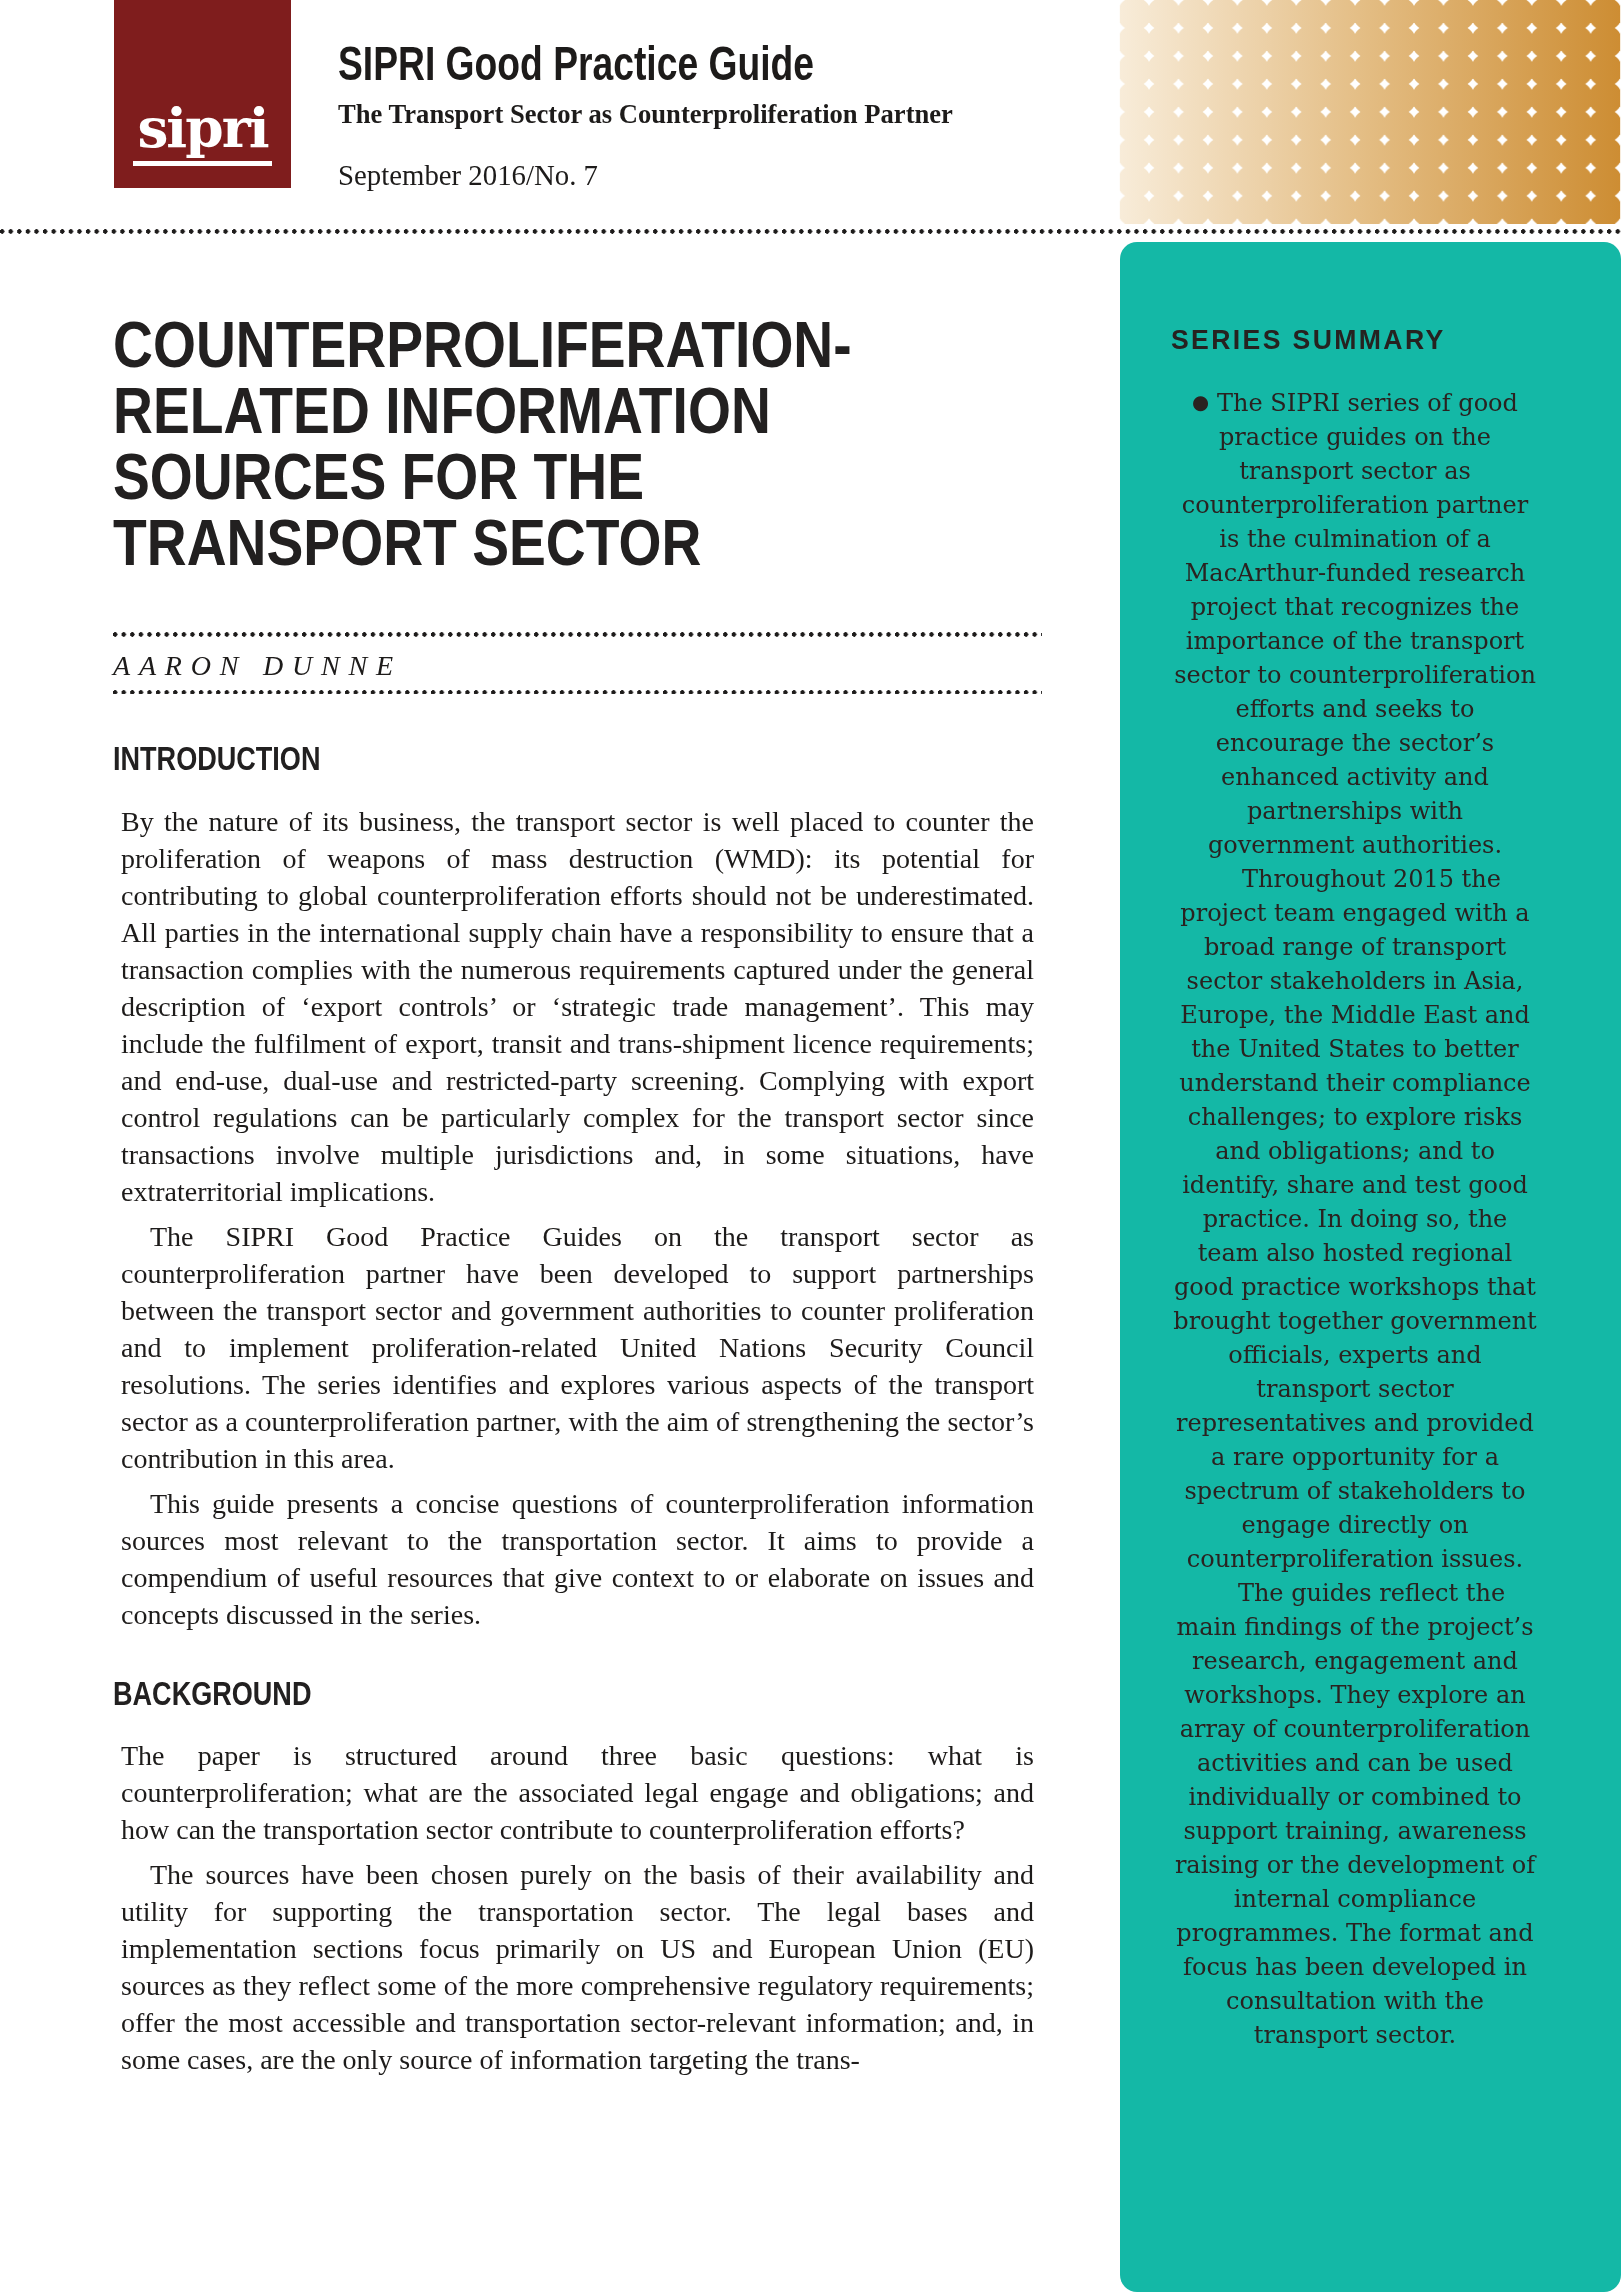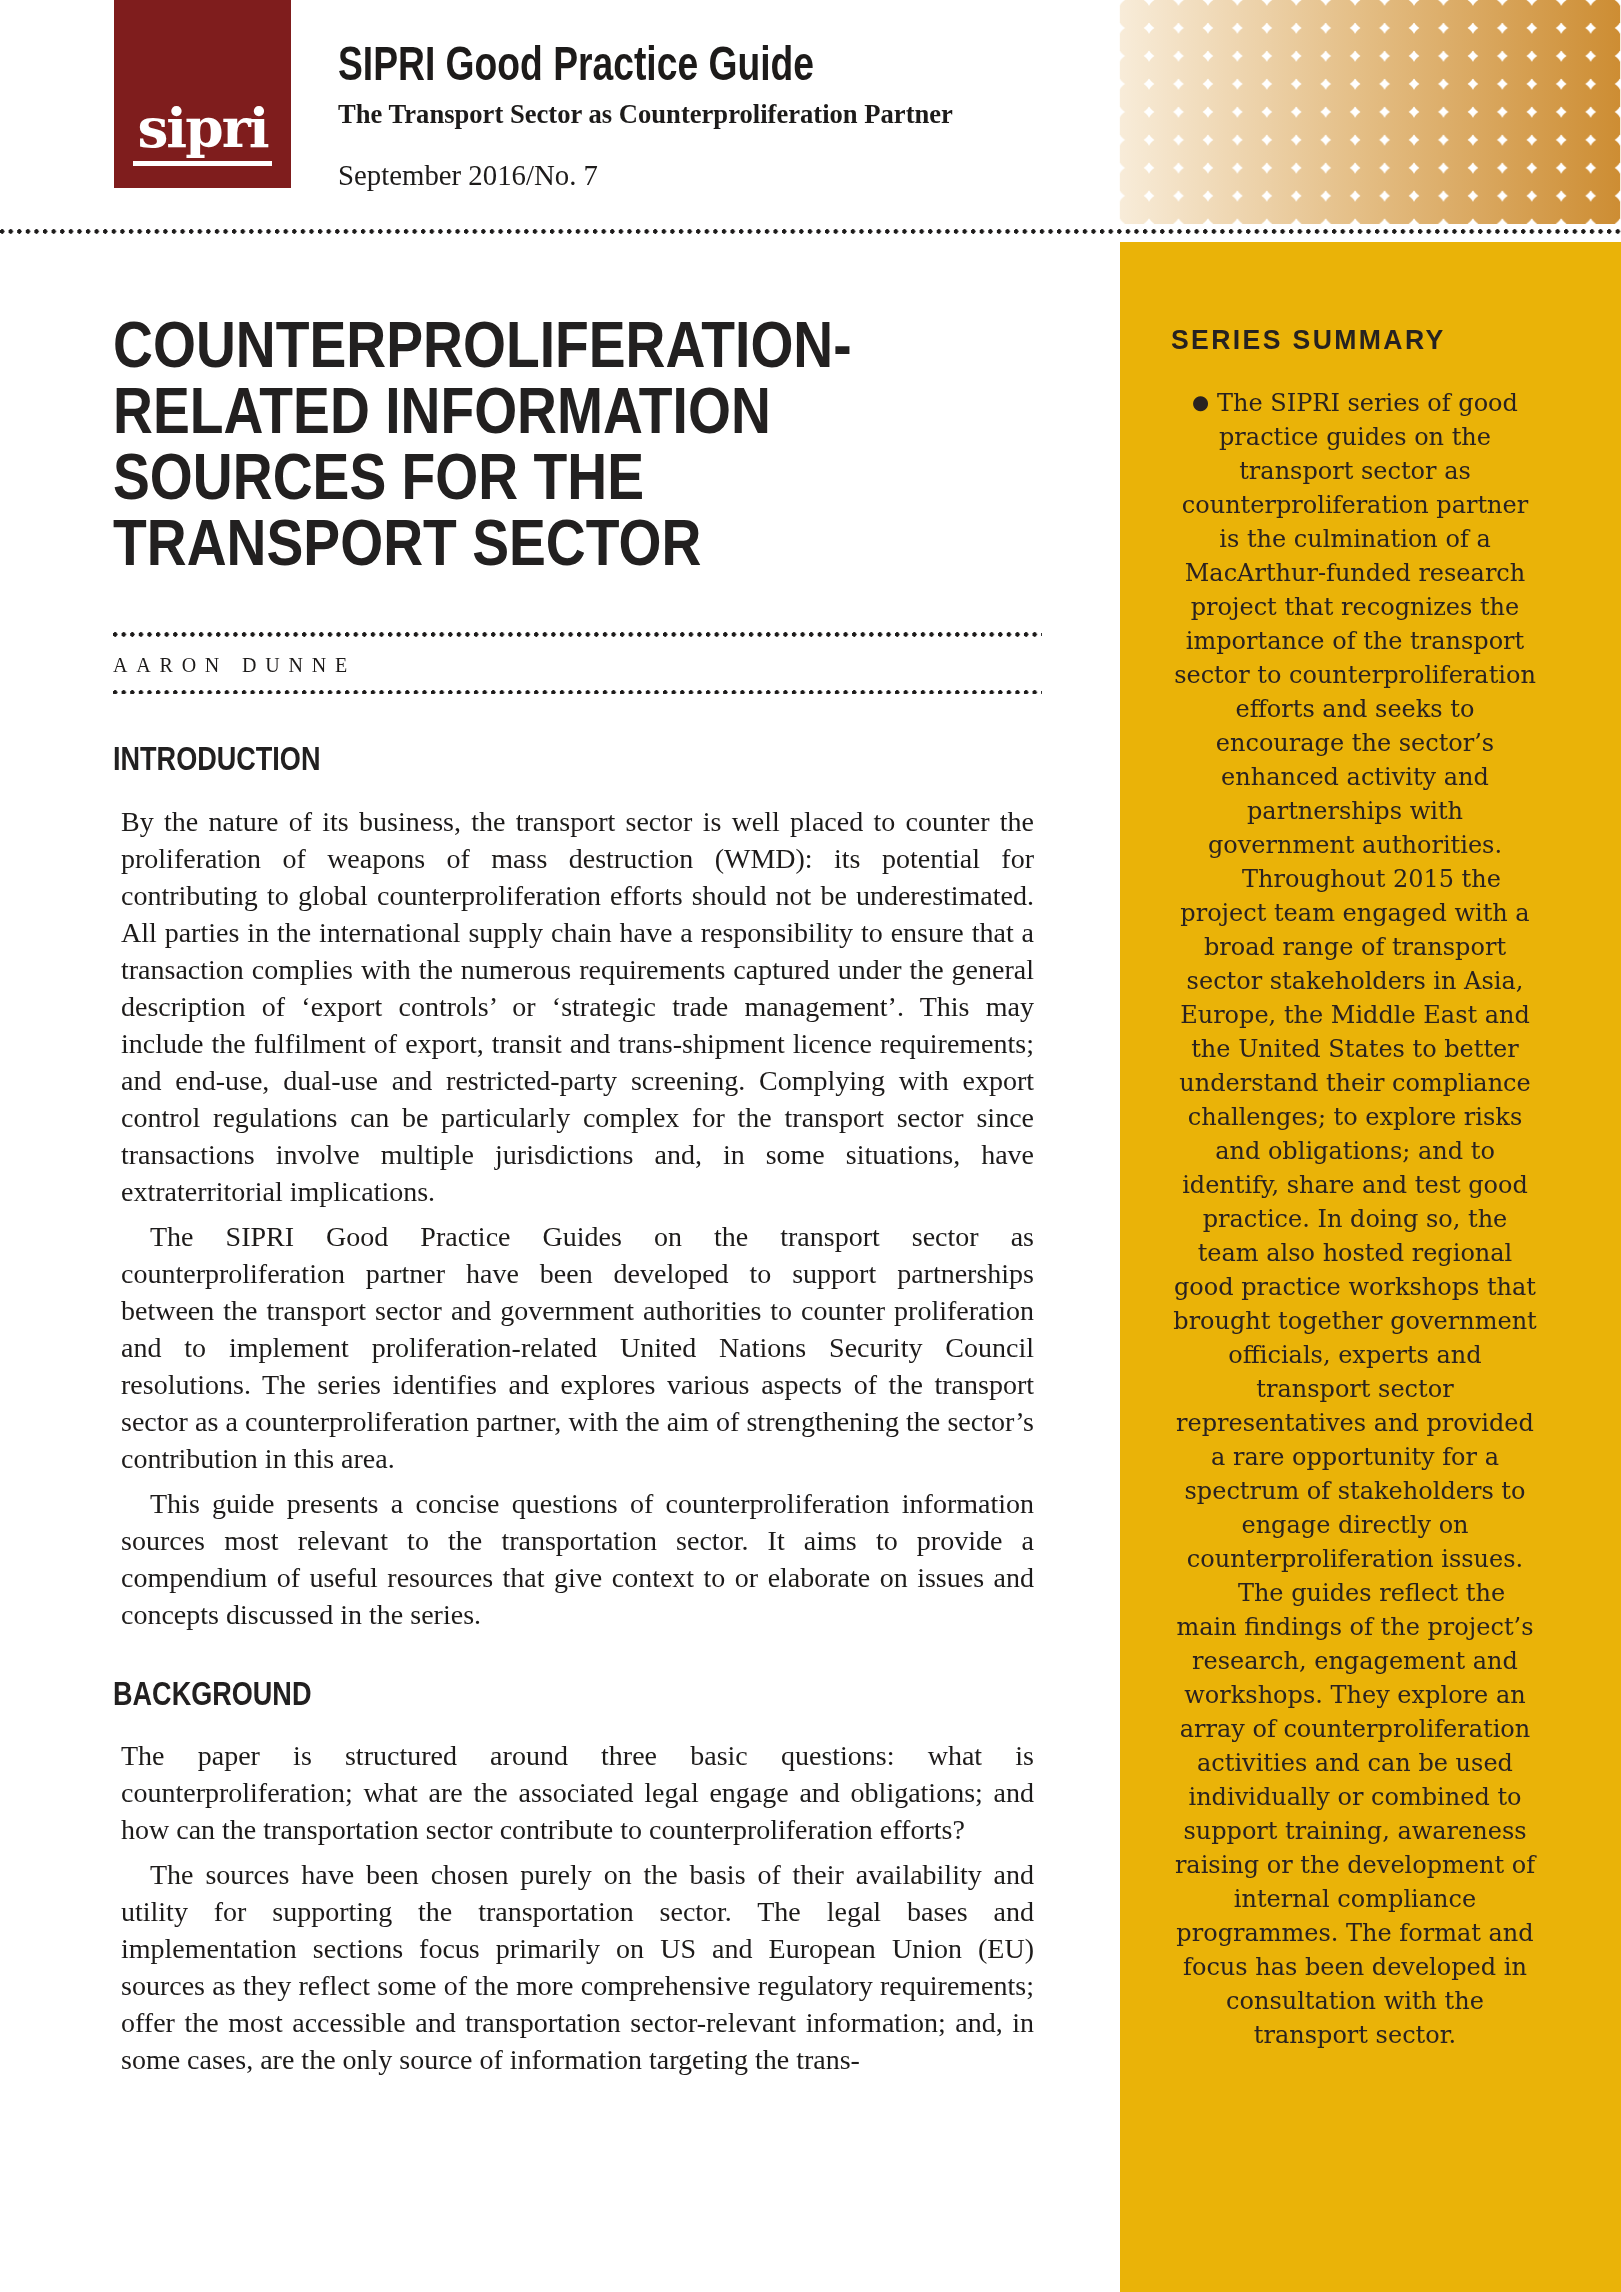--- a/index.html
+++ b/index.html
@@ -55,23 +55,24 @@
   .dotted-rule{
     height:4.9px;
     background-image:radial-gradient(circle at 2.2px 2.4px,#1d1b1a 2px,transparent 2.4px);
     background-size:8.6px 4.9px;
     background-repeat:repeat-x;
   }
   .rule-top{position:absolute;left:0;top:229px;width:1621px;}
   
   .sidebar{
     position:absolute;left:1120px;top:242px;width:501px;height:2050px;
-    background:#eab308;
+    background:#14b8a6;
     box-sizing:border-box;
     padding:82px 82px 0 51px;
+    border-radius:17px;
   }
   .sidebar-heading{
     margin:0 0 31px 0;
     font-family:"Liberation Sans", sans-serif;
     font-weight:bold;font-size:28px;line-height:31px;
     letter-spacing:2.5px;color:#262220;
     white-space:nowrap;
     transform:scaleX(0.95);transform-origin:0 50%;
   }
   .sb-p{
@@ -92,22 +93,22 @@
     font-weight:bold;
     font-size:65px;line-height:66px;
     color:#222020;
     white-space:nowrap;
     transform:scaleX(0.85);transform-origin:0 50%;
   }
   .author-block{margin-top:56px;}
   .author-name{
     padding:9.8px 0 5.9px 0;
     font-family:"Liberation Serif", serif;
-    font-size:20px;line-height:37px;
-    letter-spacing:8.8px;color:#1d1b1a;
+    font-size:28px;line-height:37px;
+    letter-spacing:8.8px;color:#1d1b1a;font-style:italic;
   }
   .sec-heading{
     margin:47px 0 26.5px 0;
     font-family:"Liberation Sans", sans-serif;
     font-weight:bold;font-size:33px;line-height:35px;
     color:#222020;white-space:nowrap;
     transform:scaleX(0.82);transform-origin:0 50%;
   }
   .sec-heading.second{margin-top:43px;}
   .body-p{

